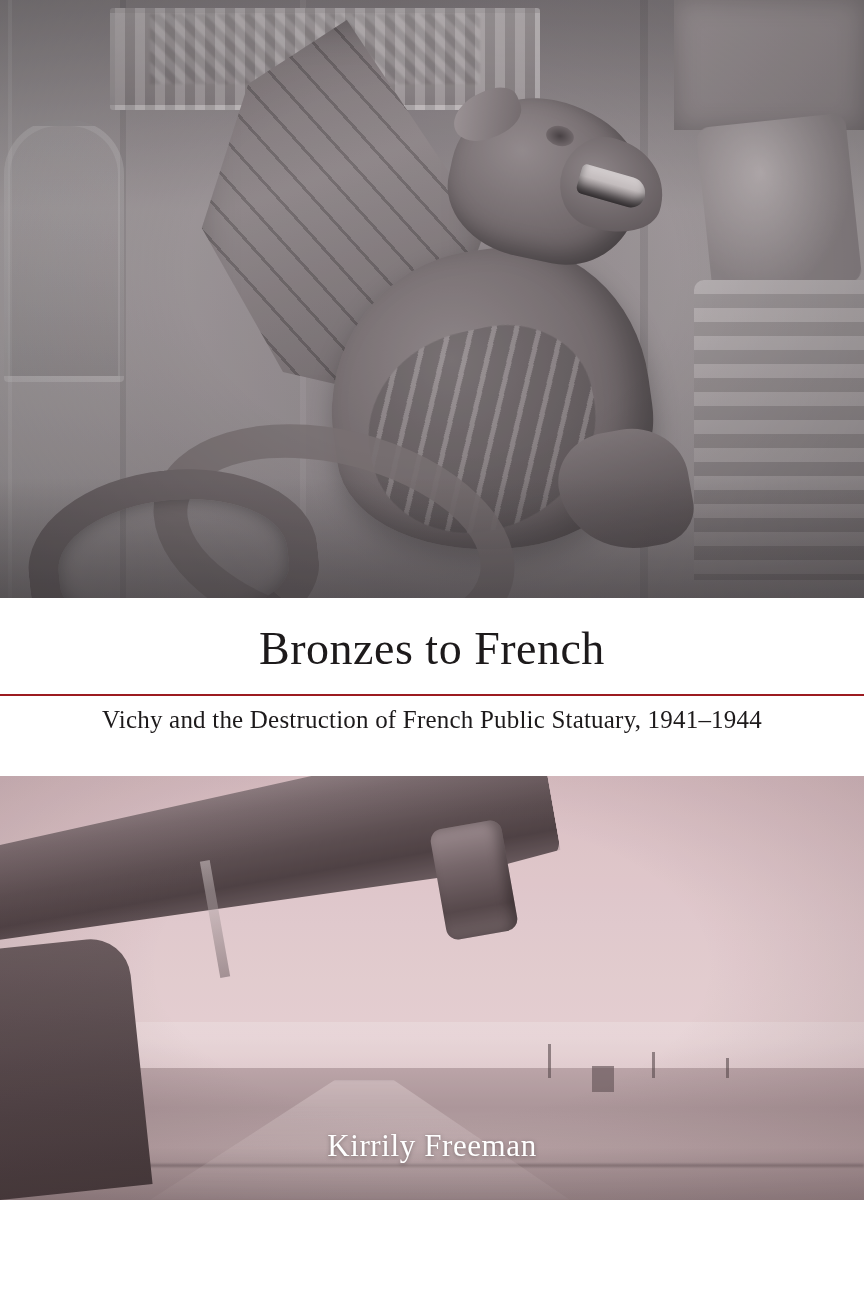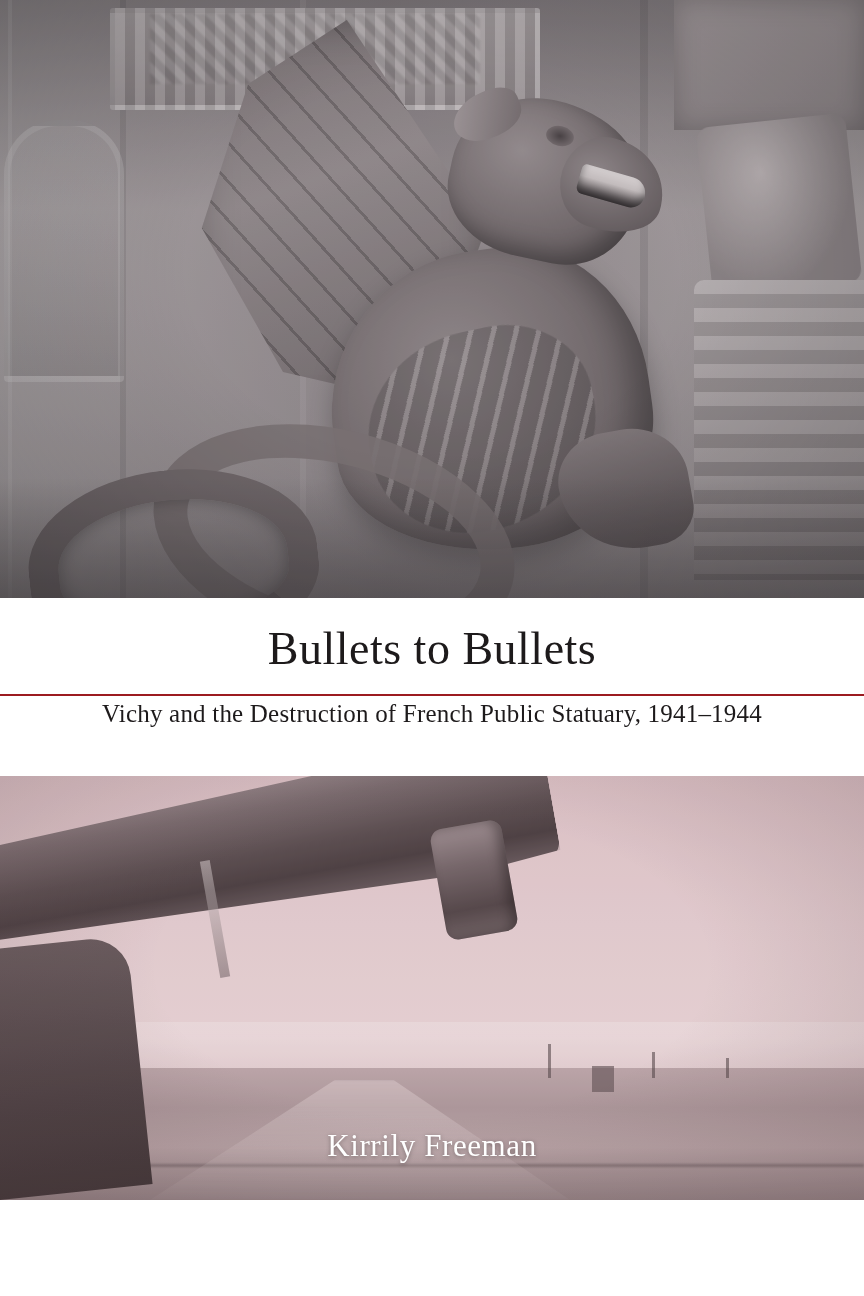--- a/index.html
+++ b/index.html
@@ -247,21 +247,21 @@
     line-height: 1.08;
   }
   .rule {
     width: 864px;
     height: 2px;
     background: #9c1b20;
     margin-top: 20px;
   }
   .book-subtitle {
     margin: 0;
-    padding-top: 4px;
+    padding-top: 10px;
     font-size: 25px;
     font-weight: normal;
     color: #1d1a1b;
     text-align: center;
     letter-spacing: 0.2px;
   }
 
   
   .bottom-photo {
     position: absolute;
@@ -411,21 +411,21 @@
     <div class="ch-muzzle"></div>
     <div class="ch-mouth"></div>
     <div class="ch-eye"></div>
 
     <div class="tp-ground"></div>
     <div class="tp-vignette"></div>
     <div class="tp-gray"></div>
   </div>
 
   <div class="title-band">
-    <h1 class="book-title">Bullets to Bullets</h1>
+    <h1 class="book-title">Bronzes to French</h1>
     <div class="rule"></div>
     <h2 class="book-subtitle">Vichy and the Destruction of French Public Statuary, 1941–1944</h2>
   </div>
 
   <div class="bottom-photo">
     <div class="bp-sky"></div>
     <div class="bp-haze"></div>
     <div class="bp-trees"></div>
     <div class="bp-field"></div>
     <div class="bp-horizon"></div>

